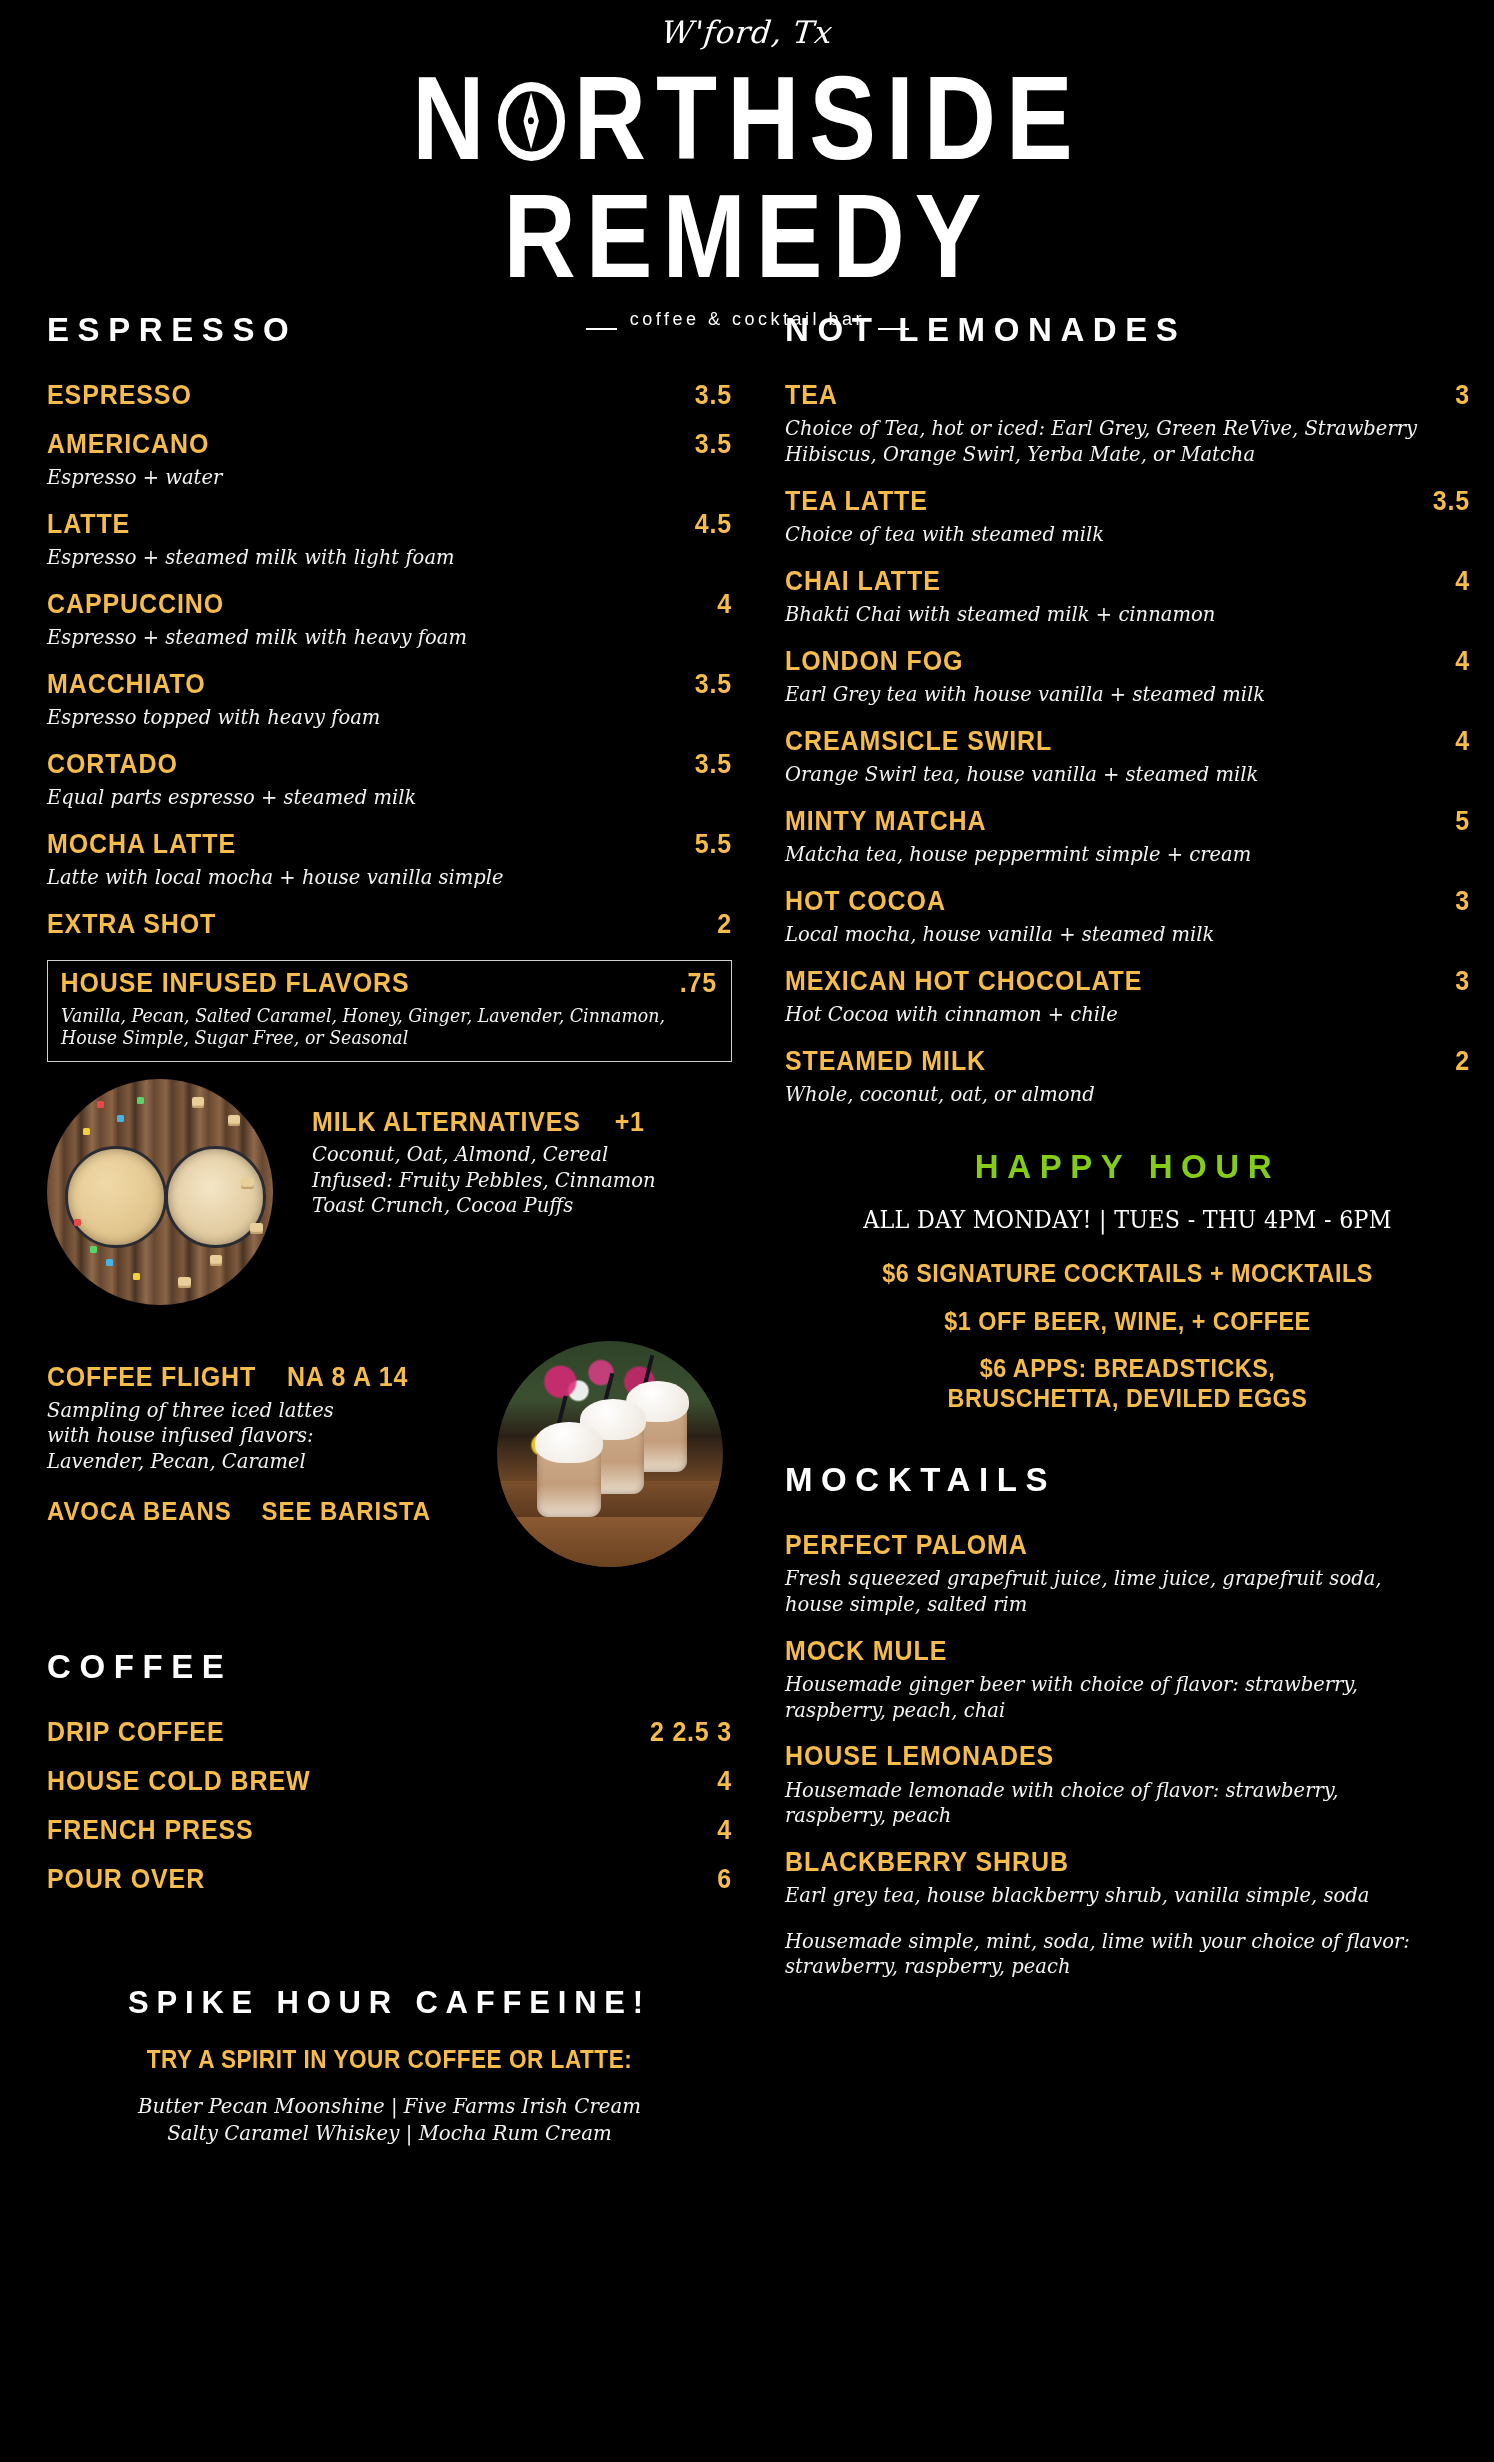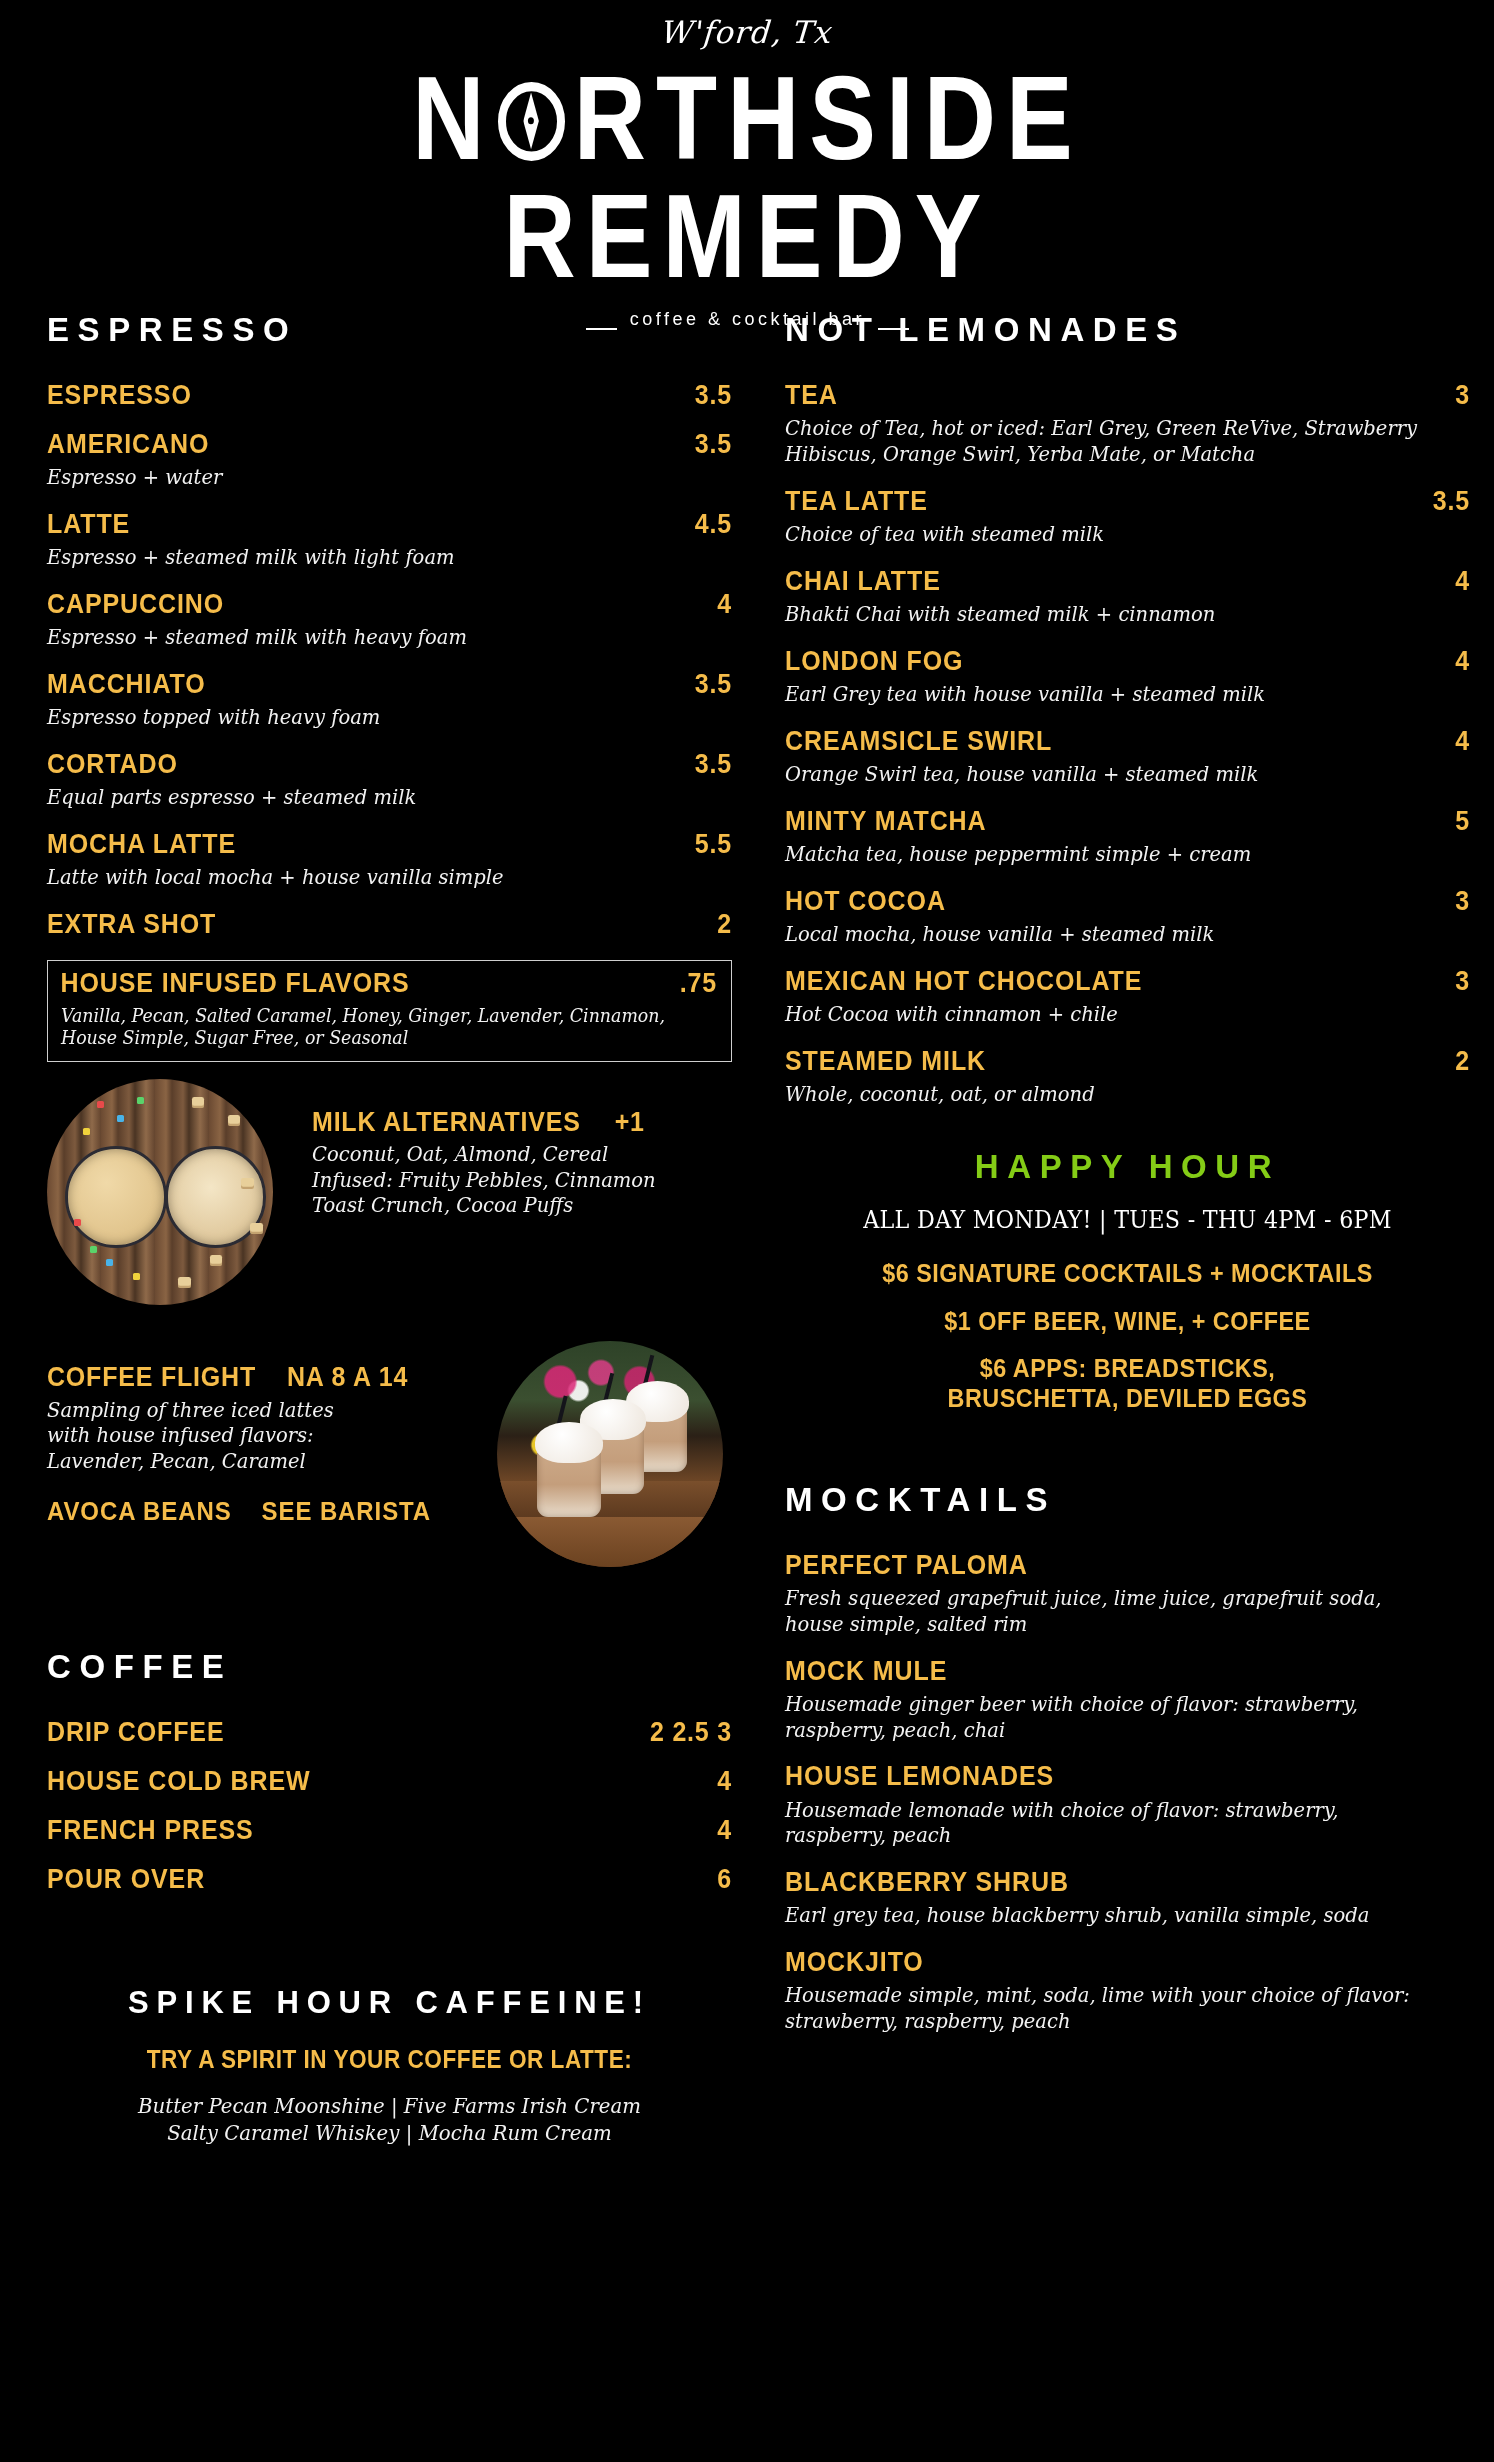--- a/index.html
+++ b/index.html
@@ -519,21 +519,21 @@
 
     <div class="hh" style="margin-top:40px;">
       <div class="hh-title">HAPPY HOUR</div>
       <div class="hh-sub">ALL DAY MONDAY! | TUES - THU 4PM - 6PM</div>
       <div class="hh-line">$6 SIGNATURE COCKTAILS + MOCKTAILS</div>
       <div class="hh-line">$1 OFF BEER, WINE, + COFFEE</div>
       <div class="hh-line" style="margin-bottom:0">$6 APPS: BREADSTICKS,</div>
       <div class="hh-line">BRUSCHETTA, DEVILED EGGS</div>
     </div>
 
-    <div style="margin-top:68px;">
+    <div style="margin-top:48px;">
       <div class="section-title">MOCKTAILS</div>
       <div class="item">
         <div class="item-row">
           <span class="item-name">PERFECT PALOMA</span>
         </div>
         <div class="item-desc">Fresh squeezed grapefruit juice, lime juice, grapefruit soda, house simple, salted rim</div>
       </div>
       <div class="item">
         <div class="item-row">
           <span class="item-name">MOCK MULE</span>
@@ -546,21 +546,18 @@
         </div>
         <div class="item-desc">Housemade lemonade with choice of flavor: strawberry, raspberry, peach</div>
       </div>
       <div class="item">
         <div class="item-row">
           <span class="item-name">BLACKBERRY SHRUB</span>
         </div>
         <div class="item-desc">Earl grey tea, house blackberry shrub, vanilla simple, soda</div>
       </div>
       <div class="item">
-        <div class="item-row">
-          <span class="item-name">MOCKJITO</span>
-        </div>
         <div class="item-desc">Housemade simple, mint, soda, lime with your choice of flavor: strawberry, raspberry, peach</div>
       </div>
     </div>
   </div>
 </div>
 
 
 </body></html>

